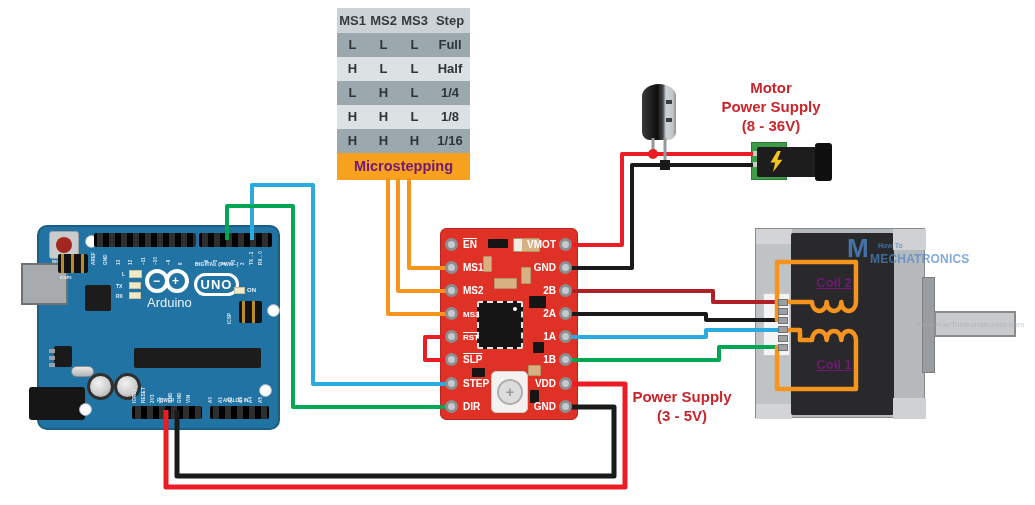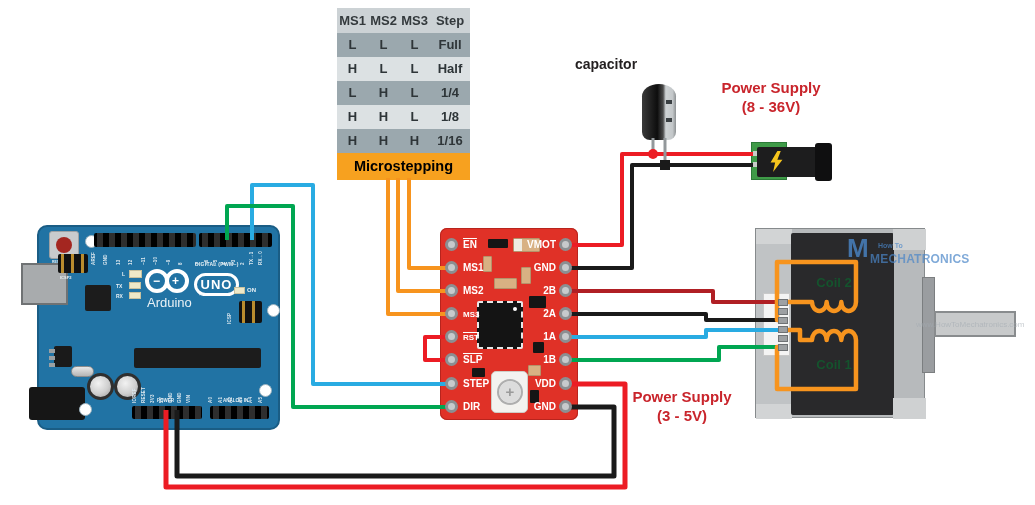--- a/index.html
+++ b/index.html
@@ -4,21 +4,21 @@
 <style>
   html,body{margin:0;padding:0;background:#fff;font-family:"Liberation Sans",sans-serif;}
   #canvas{position:relative;width:1035px;height:505px;background:#fff;overflow:hidden;}
   .abs{position:absolute;box-sizing:border-box;}
   
   .ms{left:337px;top:8px;width:133px;z-index:2;}
   .msrow{display:flex;width:133px;}
   .msc{box-sizing:border-box;text-align:center;font-size:13px;font-weight:700;color:#2e3538;}
   .c1{width:31px;} .c2{width:31px;} .c3{width:31px;} .c4{width:40px;}
   .mshead .msc{font-weight:600;color:#33393c;}
-  .ms-footer{height:27px;line-height:27px;text-align:center;color:#000000;font-weight:700;font-size:14.5px;background:#f7a11f;}
+  .ms-footer{height:27px;line-height:27px;text-align:center;color:#701a75;font-weight:700;font-size:14.5px;background:#f7a11f;}
   
   svg.wires{position:absolute;left:0;top:0;z-index:5;pointer-events:none;}
   
   .arduino{left:37px;top:225px;width:243px;height:205px;background:#2173a4;border:2px solid #1a5d85;border-radius:10px;z-index:1;}
   .ab{position:absolute;box-sizing:border-box;}
   .hole{width:13px;height:13px;border-radius:50%;background:#fff;border:1px solid #9db4c0;}
   .hdr{background:repeating-linear-gradient(90deg,#000 0 3px,#2e2e2e 3px 9px,#000 9px 12px);border-radius:2px;}
   .icsp{background:#111 repeating-linear-gradient(90deg,transparent 0 3px,#b98c2e 3px 6px,transparent 6px 10px);border-radius:2px;}
   .rot{position:absolute;transform:rotate(-90deg);transform-origin:0 100%;white-space:nowrap;font-size:4.5px;height:6px;line-height:6px;color:#dce8ef;font-weight:700;letter-spacing:.2px;}
   .tinylbl{position:absolute;color:#e9f1f5;font-weight:700;}
@@ -27,21 +27,21 @@
   .ring{border-radius:50%;border:4px solid #fff;background:transparent;}
   
   .driver{left:440px;top:228px;width:138px;height:192px;background:#e03127;border-radius:7px;z-index:1;box-shadow:inset 0 0 0 1px #b8241d;}
   .dpin{position:absolute;width:13px;height:13px;border-radius:50%;background:#c7cacc;border:3px solid #8b8f92;box-sizing:border-box;z-index:6;}
   .dlbl{position:absolute;color:#fff;font-weight:700;font-size:10px;line-height:12px;z-index:3;}
   .ovl{text-decoration:overline;}
   .smdK{position:absolute;background:#151515;border-radius:1px;}
   .smdT{position:absolute;background:#d8b183;border:1px solid #b5936b;border-radius:1px;box-sizing:border-box;}
   
   .motor{left:755px;top:228px;width:170px;height:190px;background:#b7babc;border:1px solid #868a8c;z-index:1;}
-  .coil-lbl{position:absolute;width:54px;text-align:center;color:#14532d;font-weight:700;font-size:13px;z-index:2;}
+  .coil-lbl{position:absolute;width:54px;text-align:center;color:#701a75;font-weight:700;font-size:13px;z-index:2;text-decoration:underline;}
   .mpin{position:absolute;width:10px;height:7px;background:#9da0a3;border:1px solid #6f7275;box-sizing:border-box;z-index:6;}
   .wm{color:#4a86c8;font-weight:700;position:absolute;}
   
   .note{position:absolute;text-align:center;font-weight:700;z-index:4;}
   .note-black{color:#231f20;font-size:14px;line-height:18px;}
   .note-red{color:#c9252c;font-size:15px;line-height:19px;}
   .bolt{clip-path:polygon(55% 0,15% 55%,42% 55%,30% 100%,85% 42%,55% 42%,75% 0);background:#f6c51d;}
 </style>
 </head>
 <body>
@@ -286,23 +286,23 @@
   <div class="dpin" style="left:559px;top:400px;"></div>
 
   <div class="mpin" style="left:778px;top:299px;"></div>
   <div class="mpin" style="left:778px;top:308px;"></div>
   <div class="mpin" style="left:778px;top:317px;"></div>
   <div class="mpin" style="left:778px;top:326px;"></div>
   <div class="mpin" style="left:778px;top:335px;"></div>
   <div class="mpin" style="left:778px;top:344px;"></div>
 
   <div class="note note-black" style="left:546px;top:55px;width:120px;">
-    <div>capacitor</div>
   </div>
   <div class="note note-red" style="left:708px;top:78px;width:126px;">
+    <div>Motor</div>
     <div>Power Supply</div>
     <div>(8 - 36V)</div>
   </div>
   <div class="note note-red" style="left:619px;top:387px;width:126px;">
     <div>Power Supply</div>
     <div>(3 - 5V)</div>
   </div>
 
 </div>
 

